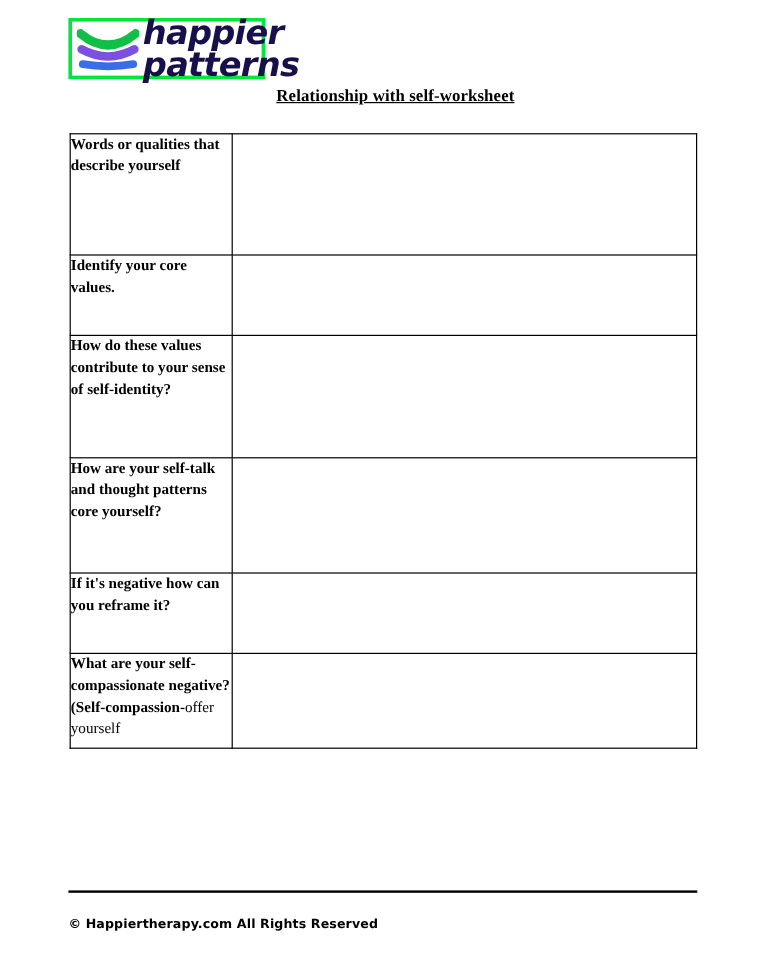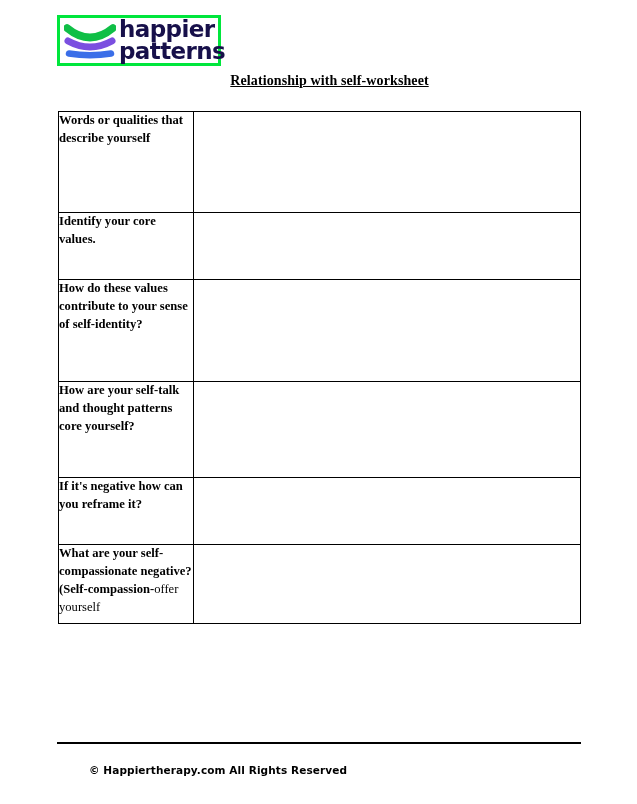--- a/index.html
+++ b/index.html
@@ -33,23 +33,24 @@
     width: 52px;
     height: 40px;
     margin-left: 4px;
     flex: 0 0 auto;
   }
   .logo-word {
     margin-left: 3px;
     line-height: 0.92;
     font-family: "DejaVu Sans", sans-serif;
     font-weight: bold;
-    font-size: 23px;
+    font-size: 28px;
     letter-spacing: -0.6px;
     color: #17104a;
+    font-style: italic;
   }
   .logo-word span { display: block; }
 
   
   .doc-title {
     position: absolute;
     left: 0;
     top: 73px;
     width: 637px;
     text-align: center;
@@ -102,21 +103,20 @@
   }
   .footer-text {
     position: absolute;
     left: 57px;
     top: 764px;
     font-family: "DejaVu Sans", sans-serif;
     font-weight: bold;
     font-size: 10.5px;
     color: #000000;
     letter-spacing: 0.1px;
-    margin-left: 32px;
   }
 </style>
 </head>
 <body>
 
 <div class="logo-box">
   <svg class="logo-marks" viewBox="0 0 52 40">
     <path d="M3 7 Q26 26 49 7" stroke="#0fbf46" stroke-width="7.5" fill="none" stroke-linecap="round"></path>
     <path d="M4 20 Q26 32 48 20" stroke="#7b4fe0" stroke-width="7" fill="none" stroke-linecap="round"></path>
     <path d="M5 32.5 Q26 36 47 32.5" stroke="#3a6ee8" stroke-width="6.5" fill="none" stroke-linecap="round"></path>

